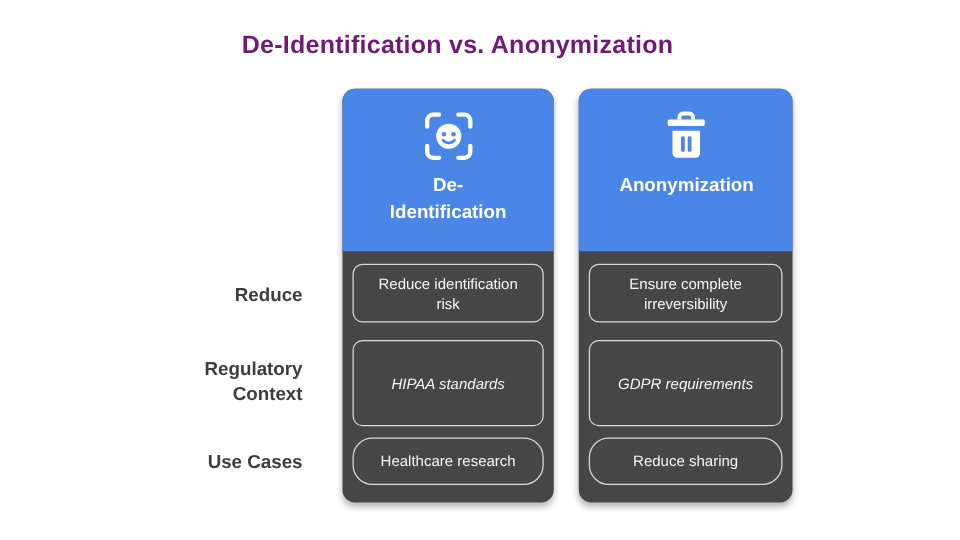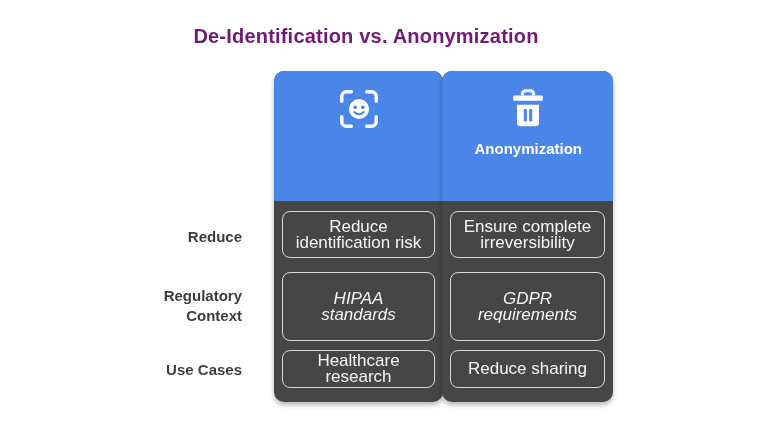--- a/index.html
+++ b/index.html
@@ -27,47 +27,47 @@
   .row-label.r1 { top: 227px; }
   .row-label.r2 { top: 286px; width: 112px; }
   .row-label.r3 { top: 360px; }
 
   .card {
     position: absolute; top: 71px; height: 331px;
     background: #464646; border-radius: 10px;
     box-shadow: 0 3px 5px rgba(0,0,0,0.28);
   }
   .card.left  { left: 274px; width: 169px; }
-  .card.right { left: 442px; width: 171px; }
+  .card.right { left: 463px; width: 171px; }
 
   .card-header {
     height: 130px; background: #4a86e8;
     border-radius: 10px 10px 0 0;
     display: flex; flex-direction: column; align-items: center;
     padding-top: 15px;
   }
   .card-header .icon { width: 46px; height: 46px; display: block; }
   .card-title {
     margin-top: 6px; max-width: 106px;
     font-size: 15px; font-weight: bold; color: #ffffff;
     text-align: center; line-height: 21px;
   }
 
   .card-body { position: relative; height: 201px; }
   .cell {
     position: absolute; left: 8px; right: 8px;
     border: 1.5px solid #d9d9d9; border-radius: 8px;
     display: flex; align-items: center; justify-content: center;
     text-align: center;
-    color: #f5f5f5; font-size: 17px; line-height: 16px;
+    color: #f5f5f5; font-size: 12px; line-height: 16px;
     padding: 2px 12px;
   }
   .cell.c1 { top: 10px;  height: 47px; }
   .cell.c2 { top: 71px;  height: 69px; font-style: italic; }
-  .cell.c3 { top: 149px; height: 38px; }
+  .cell.c3 { top: 149px; height: 38px; border-radius: 16px; }
 </style>
 </head>
 <body>
 
 <div class="stage">
 
   <h1 class="title">De-Identification vs. Anonymization</h1>
 
   <div class="row-label r1">Reduce</div>
   <div class="row-label r2">Regulatory Context</div>
@@ -82,20 +82,21 @@
             <path d="M32 6 h5 a5 5 0 0 1 5 5 v5"></path>
             <path d="M42 32 v5 a5 5 0 0 1 -5 5 h-5"></path>
             <path d="M16 42 h-5 a5 5 0 0 1 -5 -5 v-5"></path>
           </g>
           <circle cx="24" cy="24" r="10.5" fill="#ffffff"></circle>
           <circle cx="20" cy="22.3" r="1.9" fill="#4a86e8"></circle>
           <circle cx="28" cy="22.3" r="1.9" fill="#4a86e8"></circle>
           <path d="M19.2 27.2 a6.2 6.2 0 0 0 9.6 0" stroke="#4a86e8" stroke-width="2.2" fill="none" stroke-linecap="round"></path>
         </svg>
       </span>
+      <div class="card-title">De-Identification</div>
     </div>
     <div class="card-body">
       <div class="cell c1">Reduce identification risk</div>
       <div class="cell c2">HIPAA standards</div>
       <div class="cell c3">Healthcare research</div>
     </div>
   </div>
 
   <div class="card right">
     <div class="card-header">

